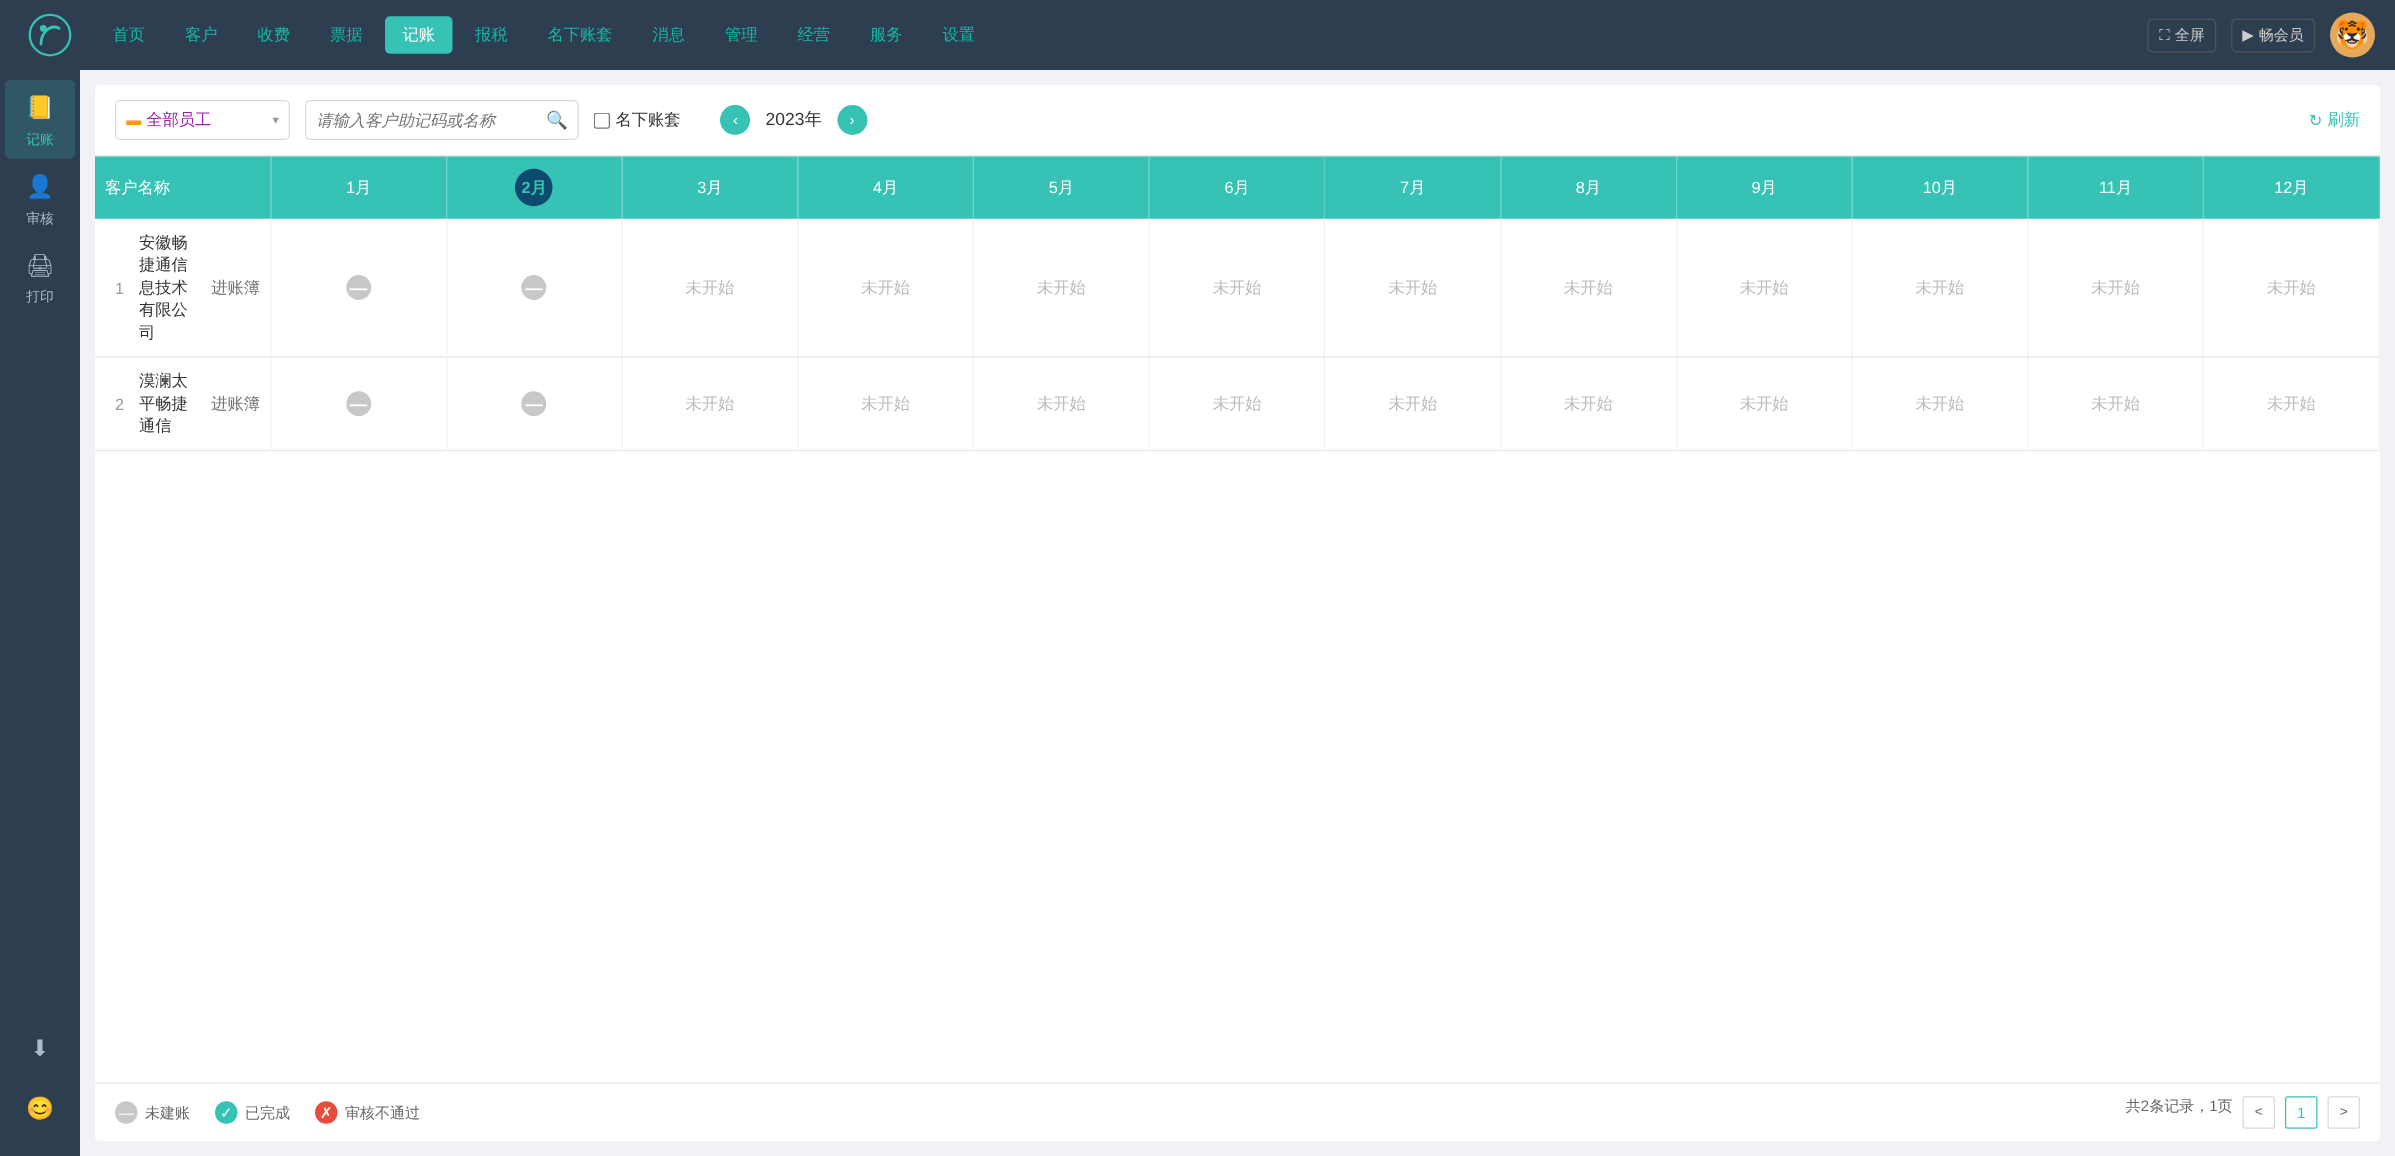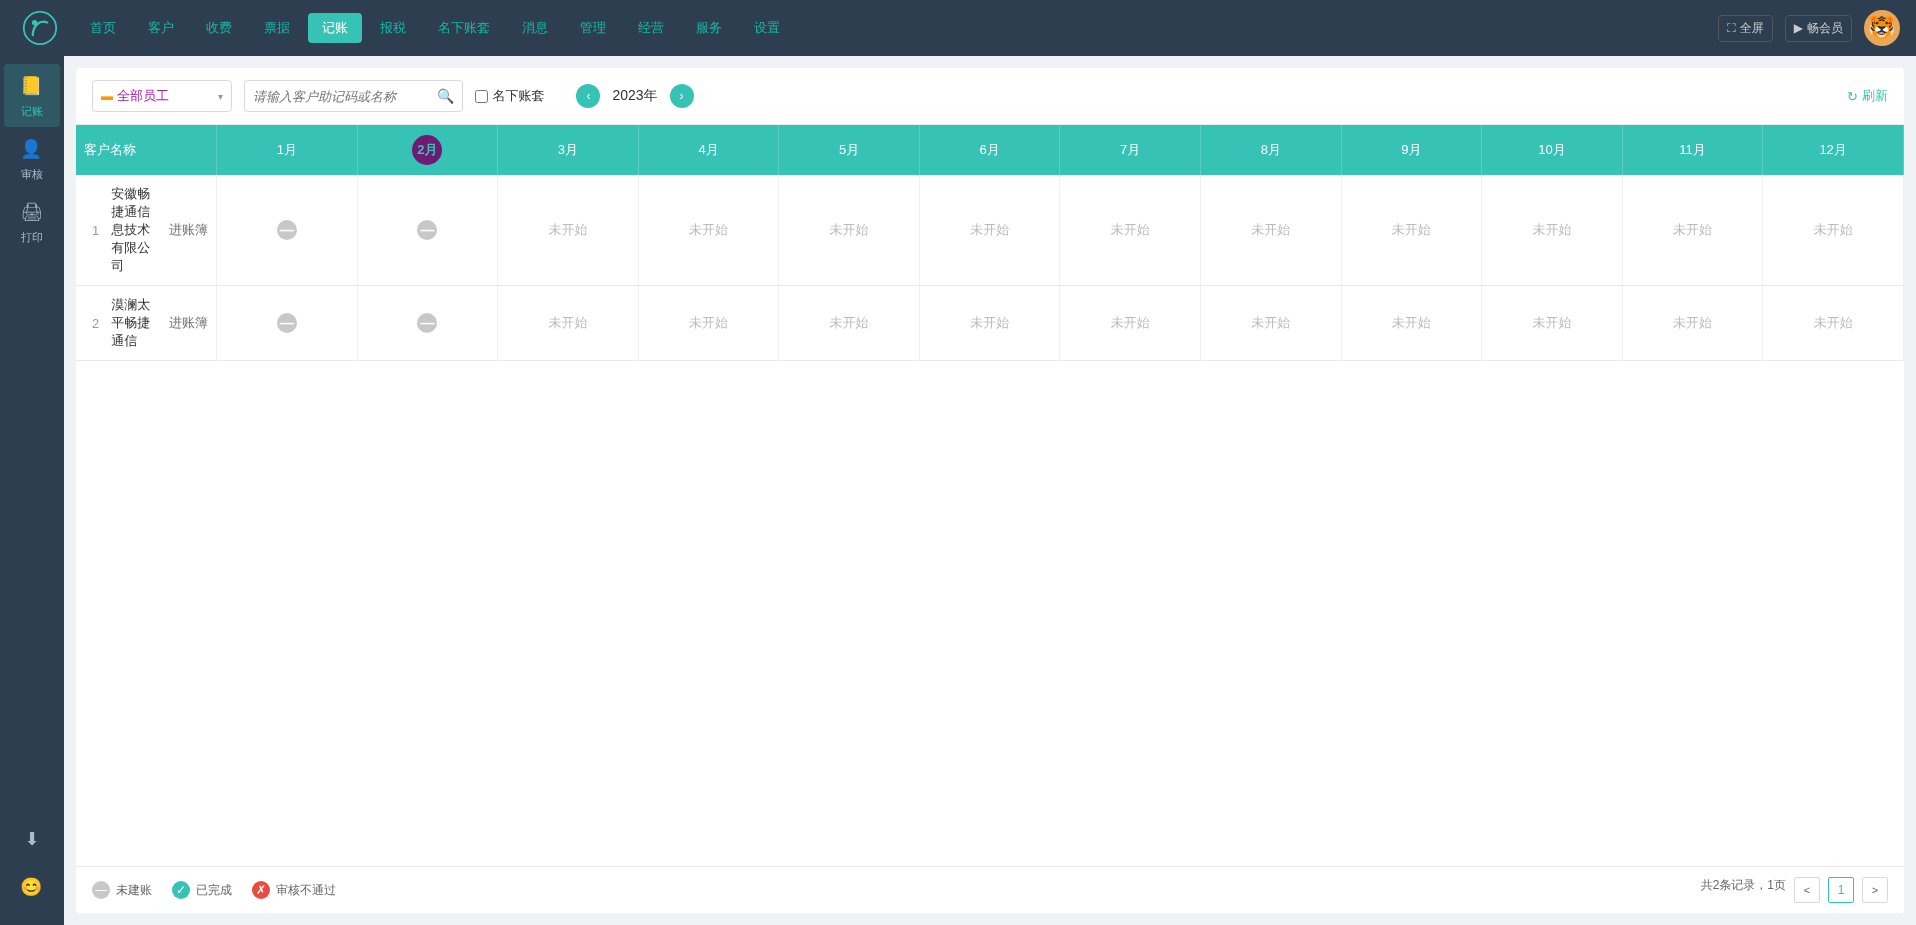--- a/index.html
+++ b/index.html
@@ -262,21 +262,21 @@
       white-space: nowrap;
     }
     thead tr th:first-child {
       text-align: left;
       padding-left: 8px;
     }
     .month-circle {
       width: 30px;
       height: 30px;
       border-radius: 50%;
-      background: #701a75;
+      background: #0c4a6e;
       color: #36c2b4;
       display: inline-flex;
       align-items: center;
       justify-content: center;
       font-weight: bold;
       font-size: 13px;
     }
     tbody tr {
       border-bottom: 1px solid #e8e8e8;
     }

